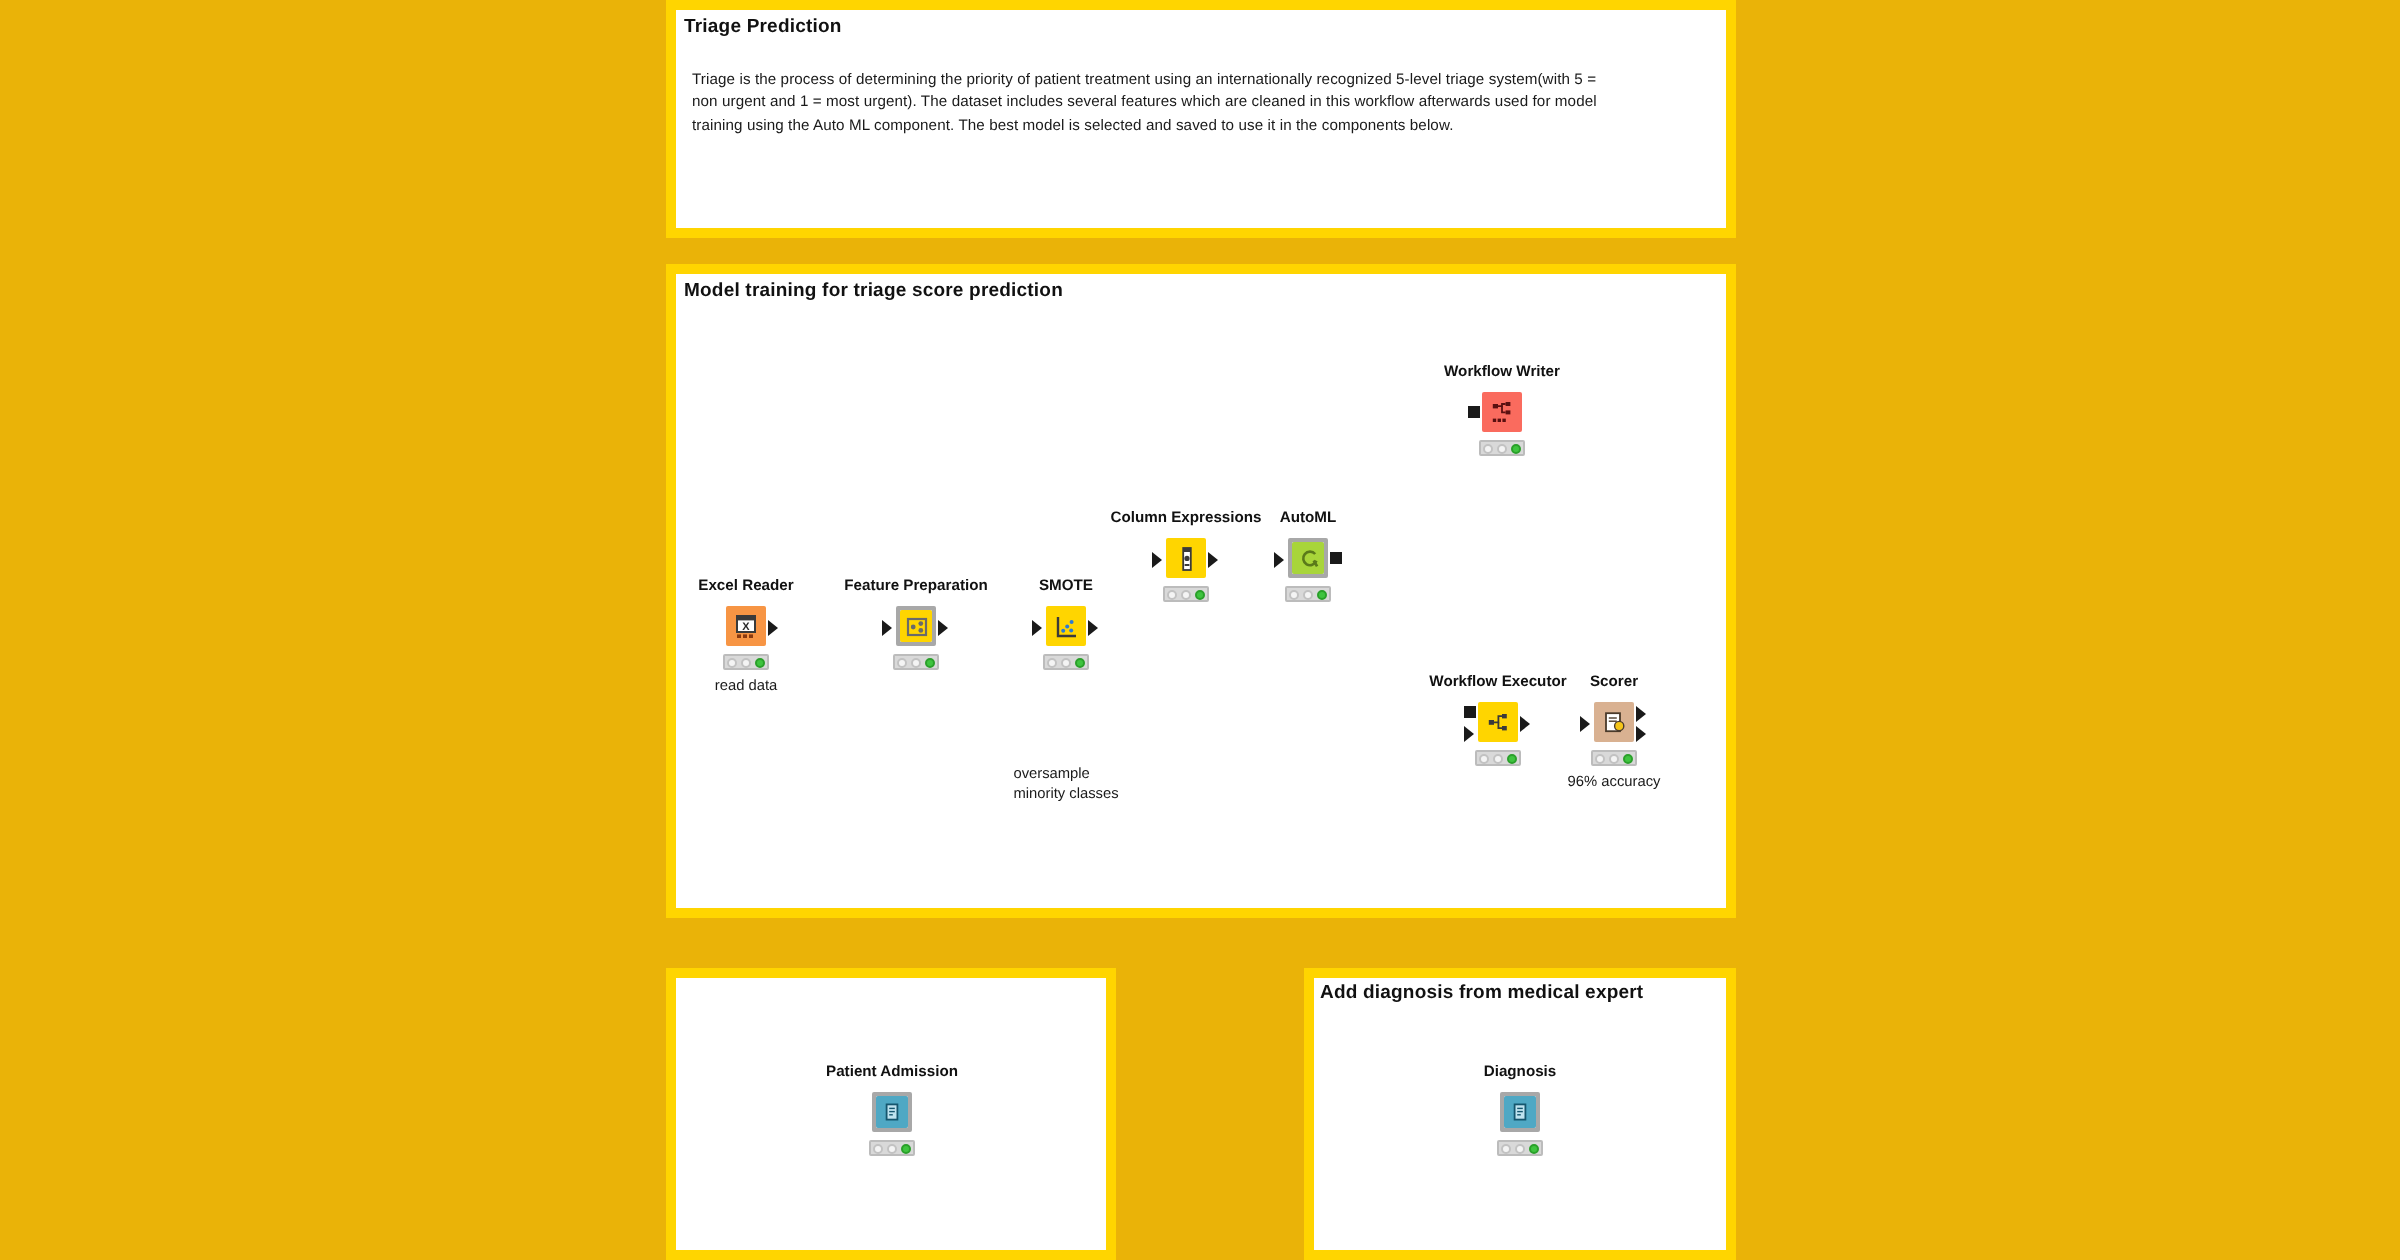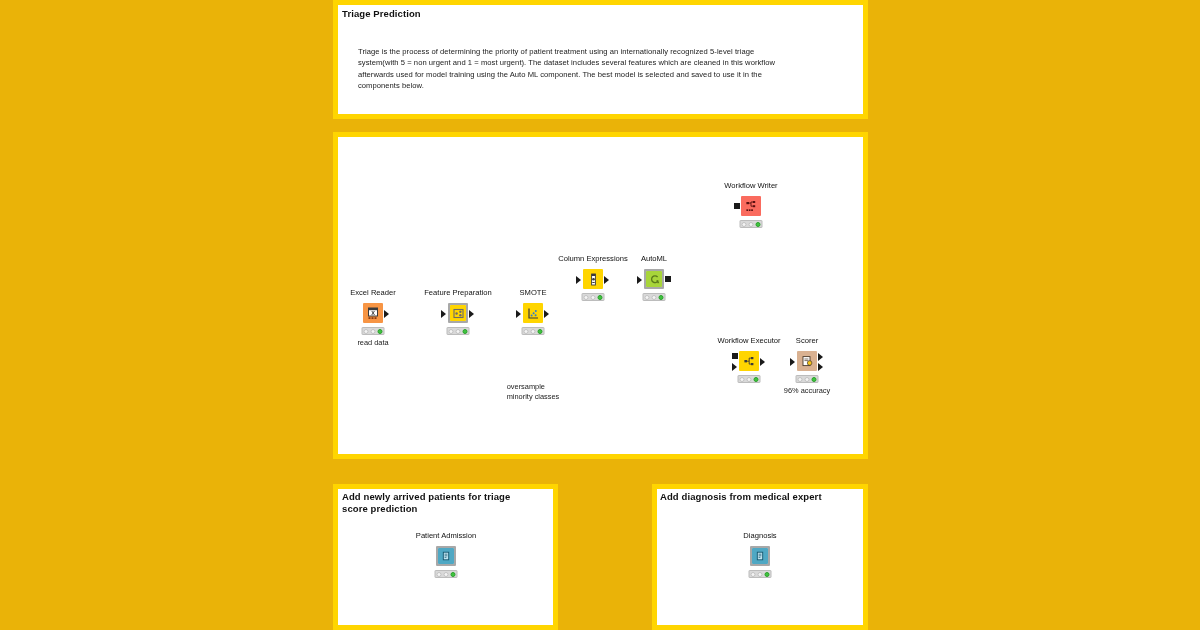--- a/index.html
+++ b/index.html
@@ -34,35 +34,35 @@
     line-height: 12px;
     letter-spacing: 0.1px;
   }
   .frame-body {
     position: absolute;
     font-size: 7.6px;
     color: #1a1a1a;
     line-height: 11.4px;
     letter-spacing: 0.05px;
   }
-  .frame-body p { margin: 16px; padding: 0; }
+  .frame-body p { margin: 4px; padding: 0; }
 
   
   .node {
     position: absolute;
     width: 36px;
   }
   .node-label {
     position: absolute;
     left: 50%;
     transform: translateX(-50%);
     top: -15px;
     white-space: nowrap;
     font-size: 7.6px;
-    font-weight: normal;
+    font-weight: bold;
     color: #111111;
     text-align: right;
     line-height: 9px;
   }
   .node-box {
     position: absolute;
     left: 8px;
     top: 0;
     width: 20px;
     height: 20px;
@@ -184,20 +184,21 @@
   <div class="frame" style="left:333px; top:0px; width:535px; height:119px;"></div>
 
   <div class="frame-title" style="left:342px; top:8px; width:500px;">Triage Prediction</div>
 
   <div class="frame-body" style="left:342px; top:30px; width:464px;">
     <p>Triage is the process of determining the priority of patient treatment using an internationally recognized 5-level triage system(with 5 = non urgent and 1 = most urgent). The dataset includes several features which are cleaned in this workflow afterwards used for model training using the Auto ML component. The best model is selected and saved to use it in the components below.</p>
   </div>
 
   <div class="frame" style="left:333px; top:132px; width:535px; height:327px;"></div>
 
+  <div class="frame-title" style="left:342px; top:140px; width:480px;">Model training for triage score prediction</div>
 
   <div class="node" style="left:355px; top:303px;">
     <div class="node-label">Excel Reader</div>
     <div class="node-box native" style="background:#F79544;">
       <div class="node-inner">
         <svg width="13" height="13" viewBox="0 0 13 13">
           <rect x="1.5" y="1" width="9" height="8" fill="#ffffff" stroke="#3a3a3a" stroke-width="1"></rect>
           <rect x="1.5" y="1" width="9" height="2.2" fill="#3a3a3a"></rect>
           <text x="6" y="8" font-size="5.5" font-family="Liberation Sans, sans-serif" fill="#2a2a2a" text-anchor="middle" font-weight="bold">X</text>
           <rect x="1.5" y="10.2" width="2" height="1.8" fill="#8a3a10"></rect>
@@ -365,22 +366,20 @@
     <div class="traffic">
       <span class="light"></span>
       <span class="light"></span>
       <span class="light on"></span>
     </div>
     <div class="node-sub">96% accuracy</div>
   </div>
 
   <div class="frame" style="left:333px; top:484px; width:225px; height:146px;"></div>
 
-  <div class="frame-title" style="left:342px; top:491px; width:200px; white-space:pre-line;">Add newly arrived patients for triage
-score prediction</div>
 
   <div class="node" style="left:428px; top:546px;">
     <div class="node-label">Patient Admission</div>
     <div class="node-box meta">
       <div class="node-inner" style="background:#4FA8C4; width:100%; height:100%; border-radius:1px;">
         <svg width="10" height="10" viewBox="0 0 10 10">
           <rect x="2.3" y="1.2" width="5.4" height="7.6" fill="#bfe3ef" stroke="#15566e" stroke-width="0.9"></rect>
           <line x1="3.6" y1="3.2" x2="6.4" y2="3.2" stroke="#15566e" stroke-width="0.7"></line>
           <line x1="3.6" y1="4.8" x2="6.4" y2="4.8" stroke="#15566e" stroke-width="0.7"></line>
           <line x1="3.6" y1="6.4" x2="5.4" y2="6.4" stroke="#15566e" stroke-width="0.7"></line>

